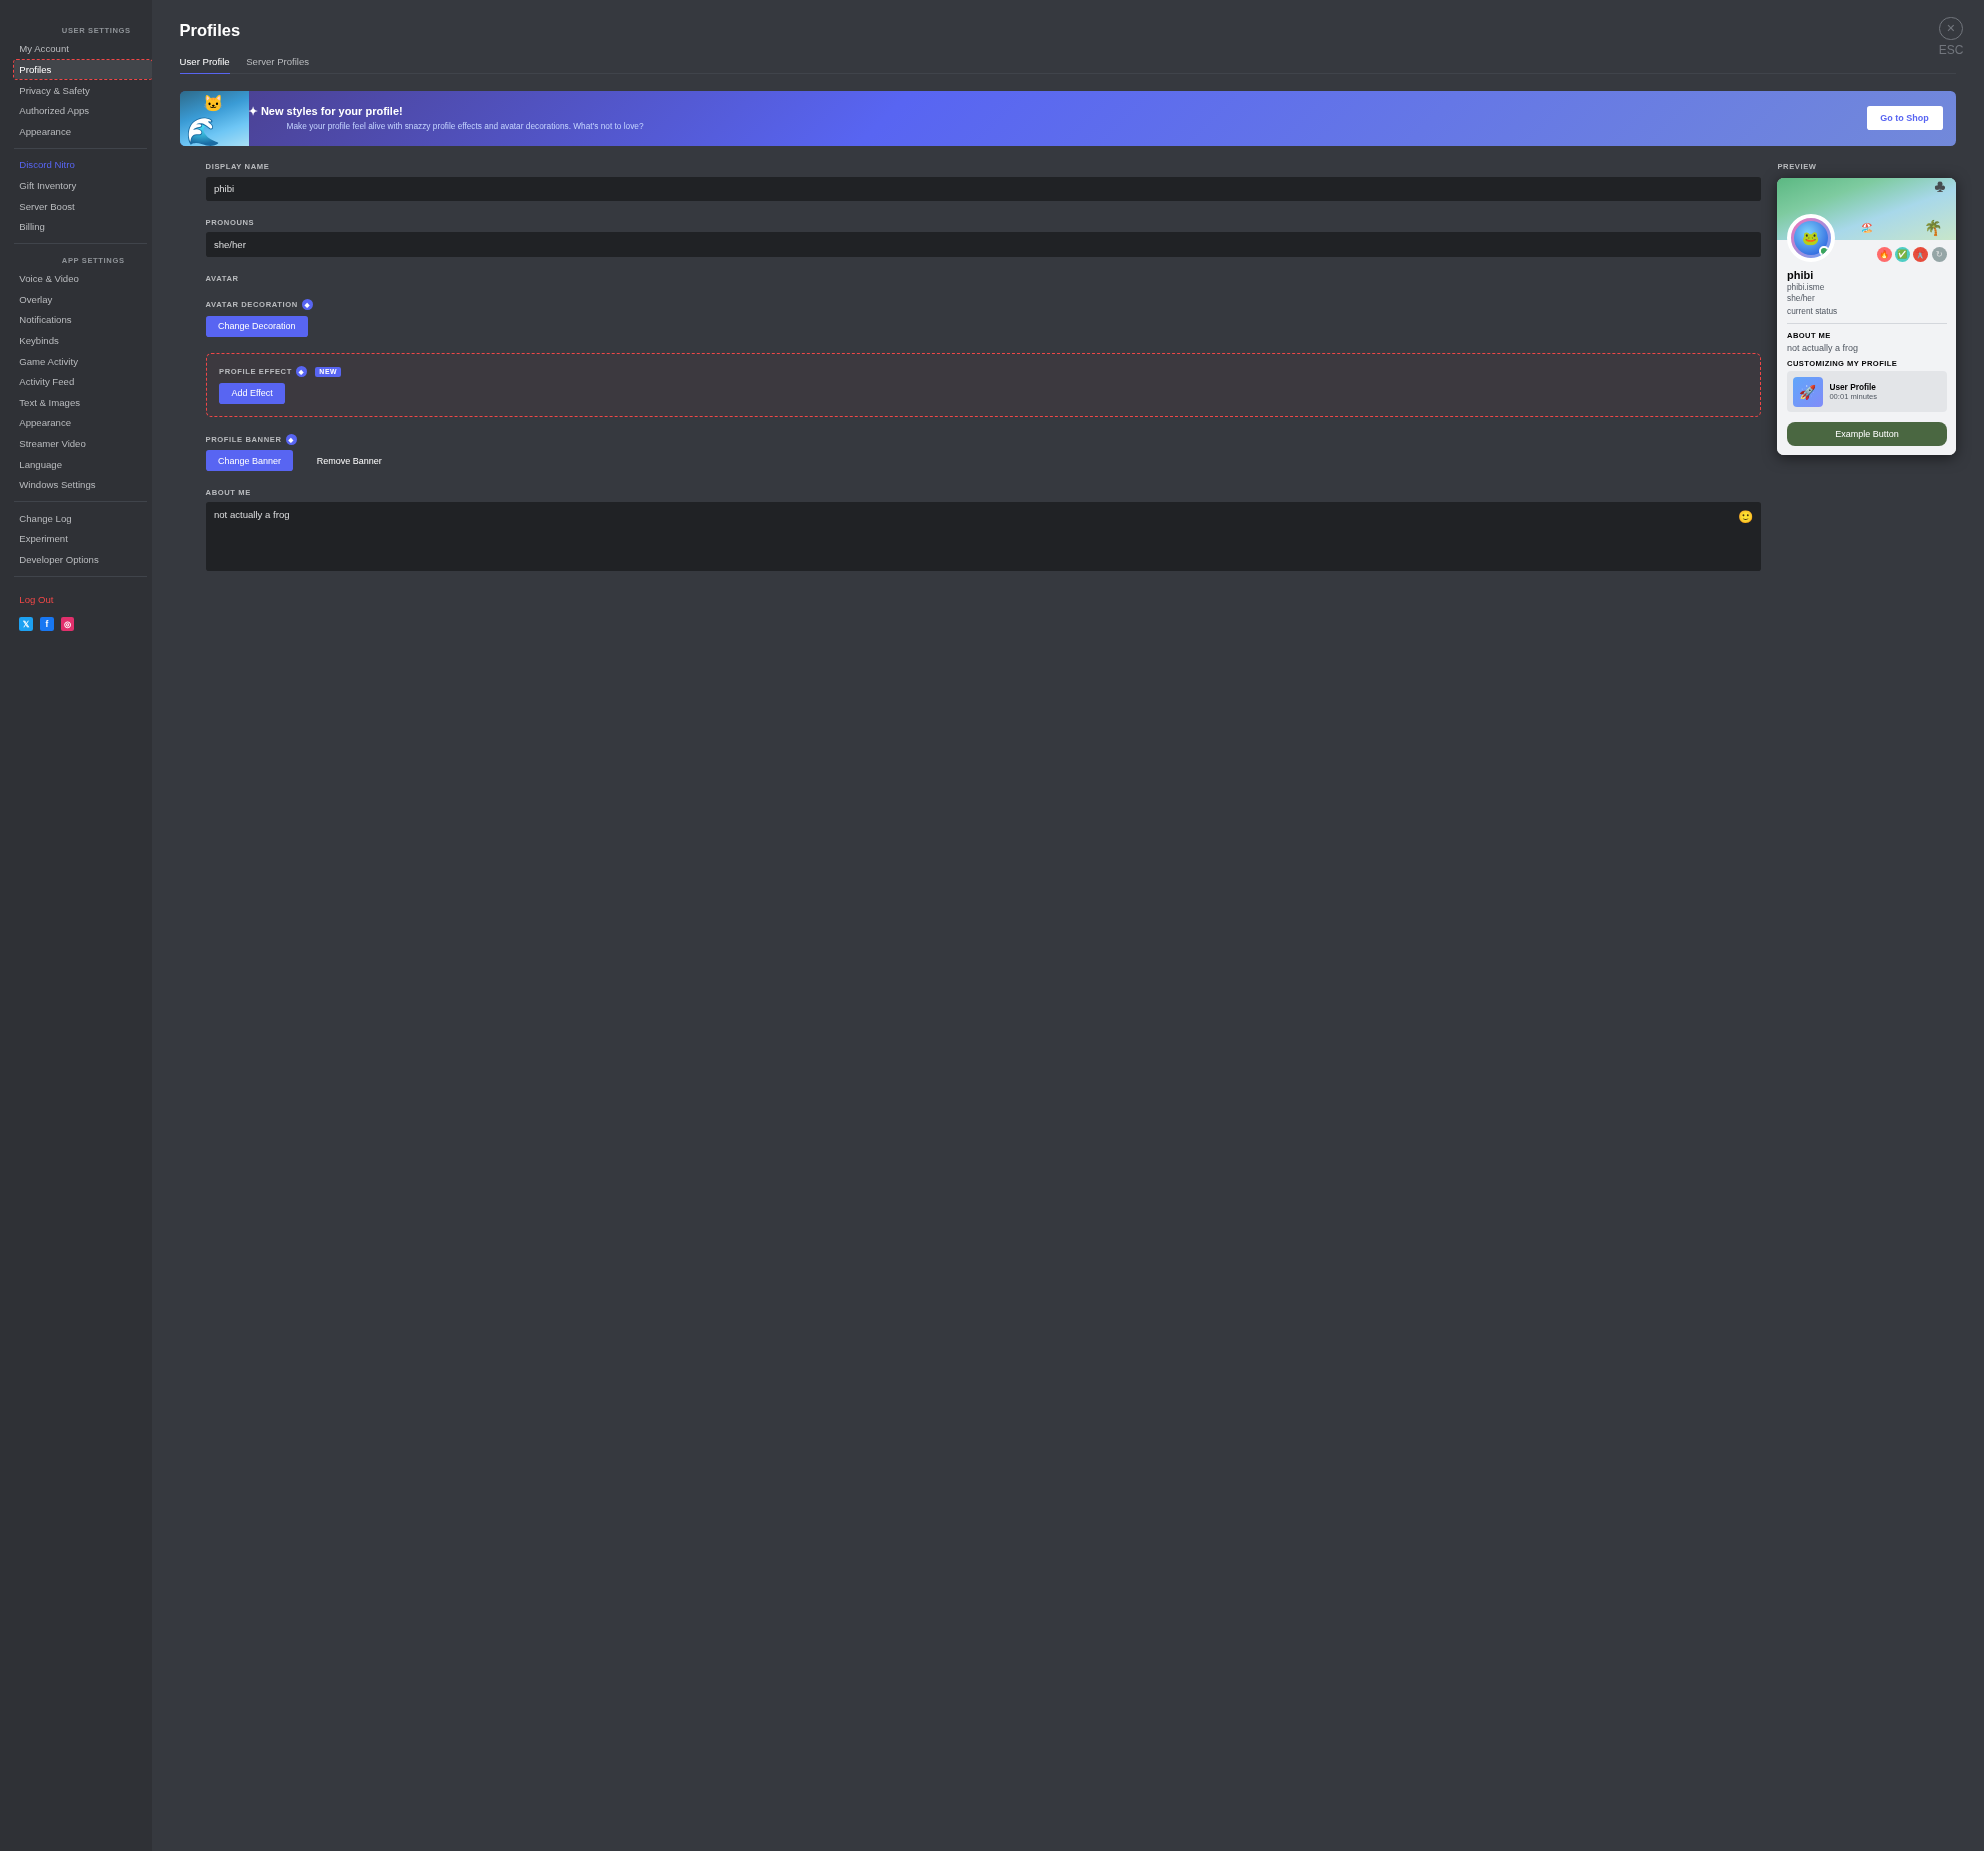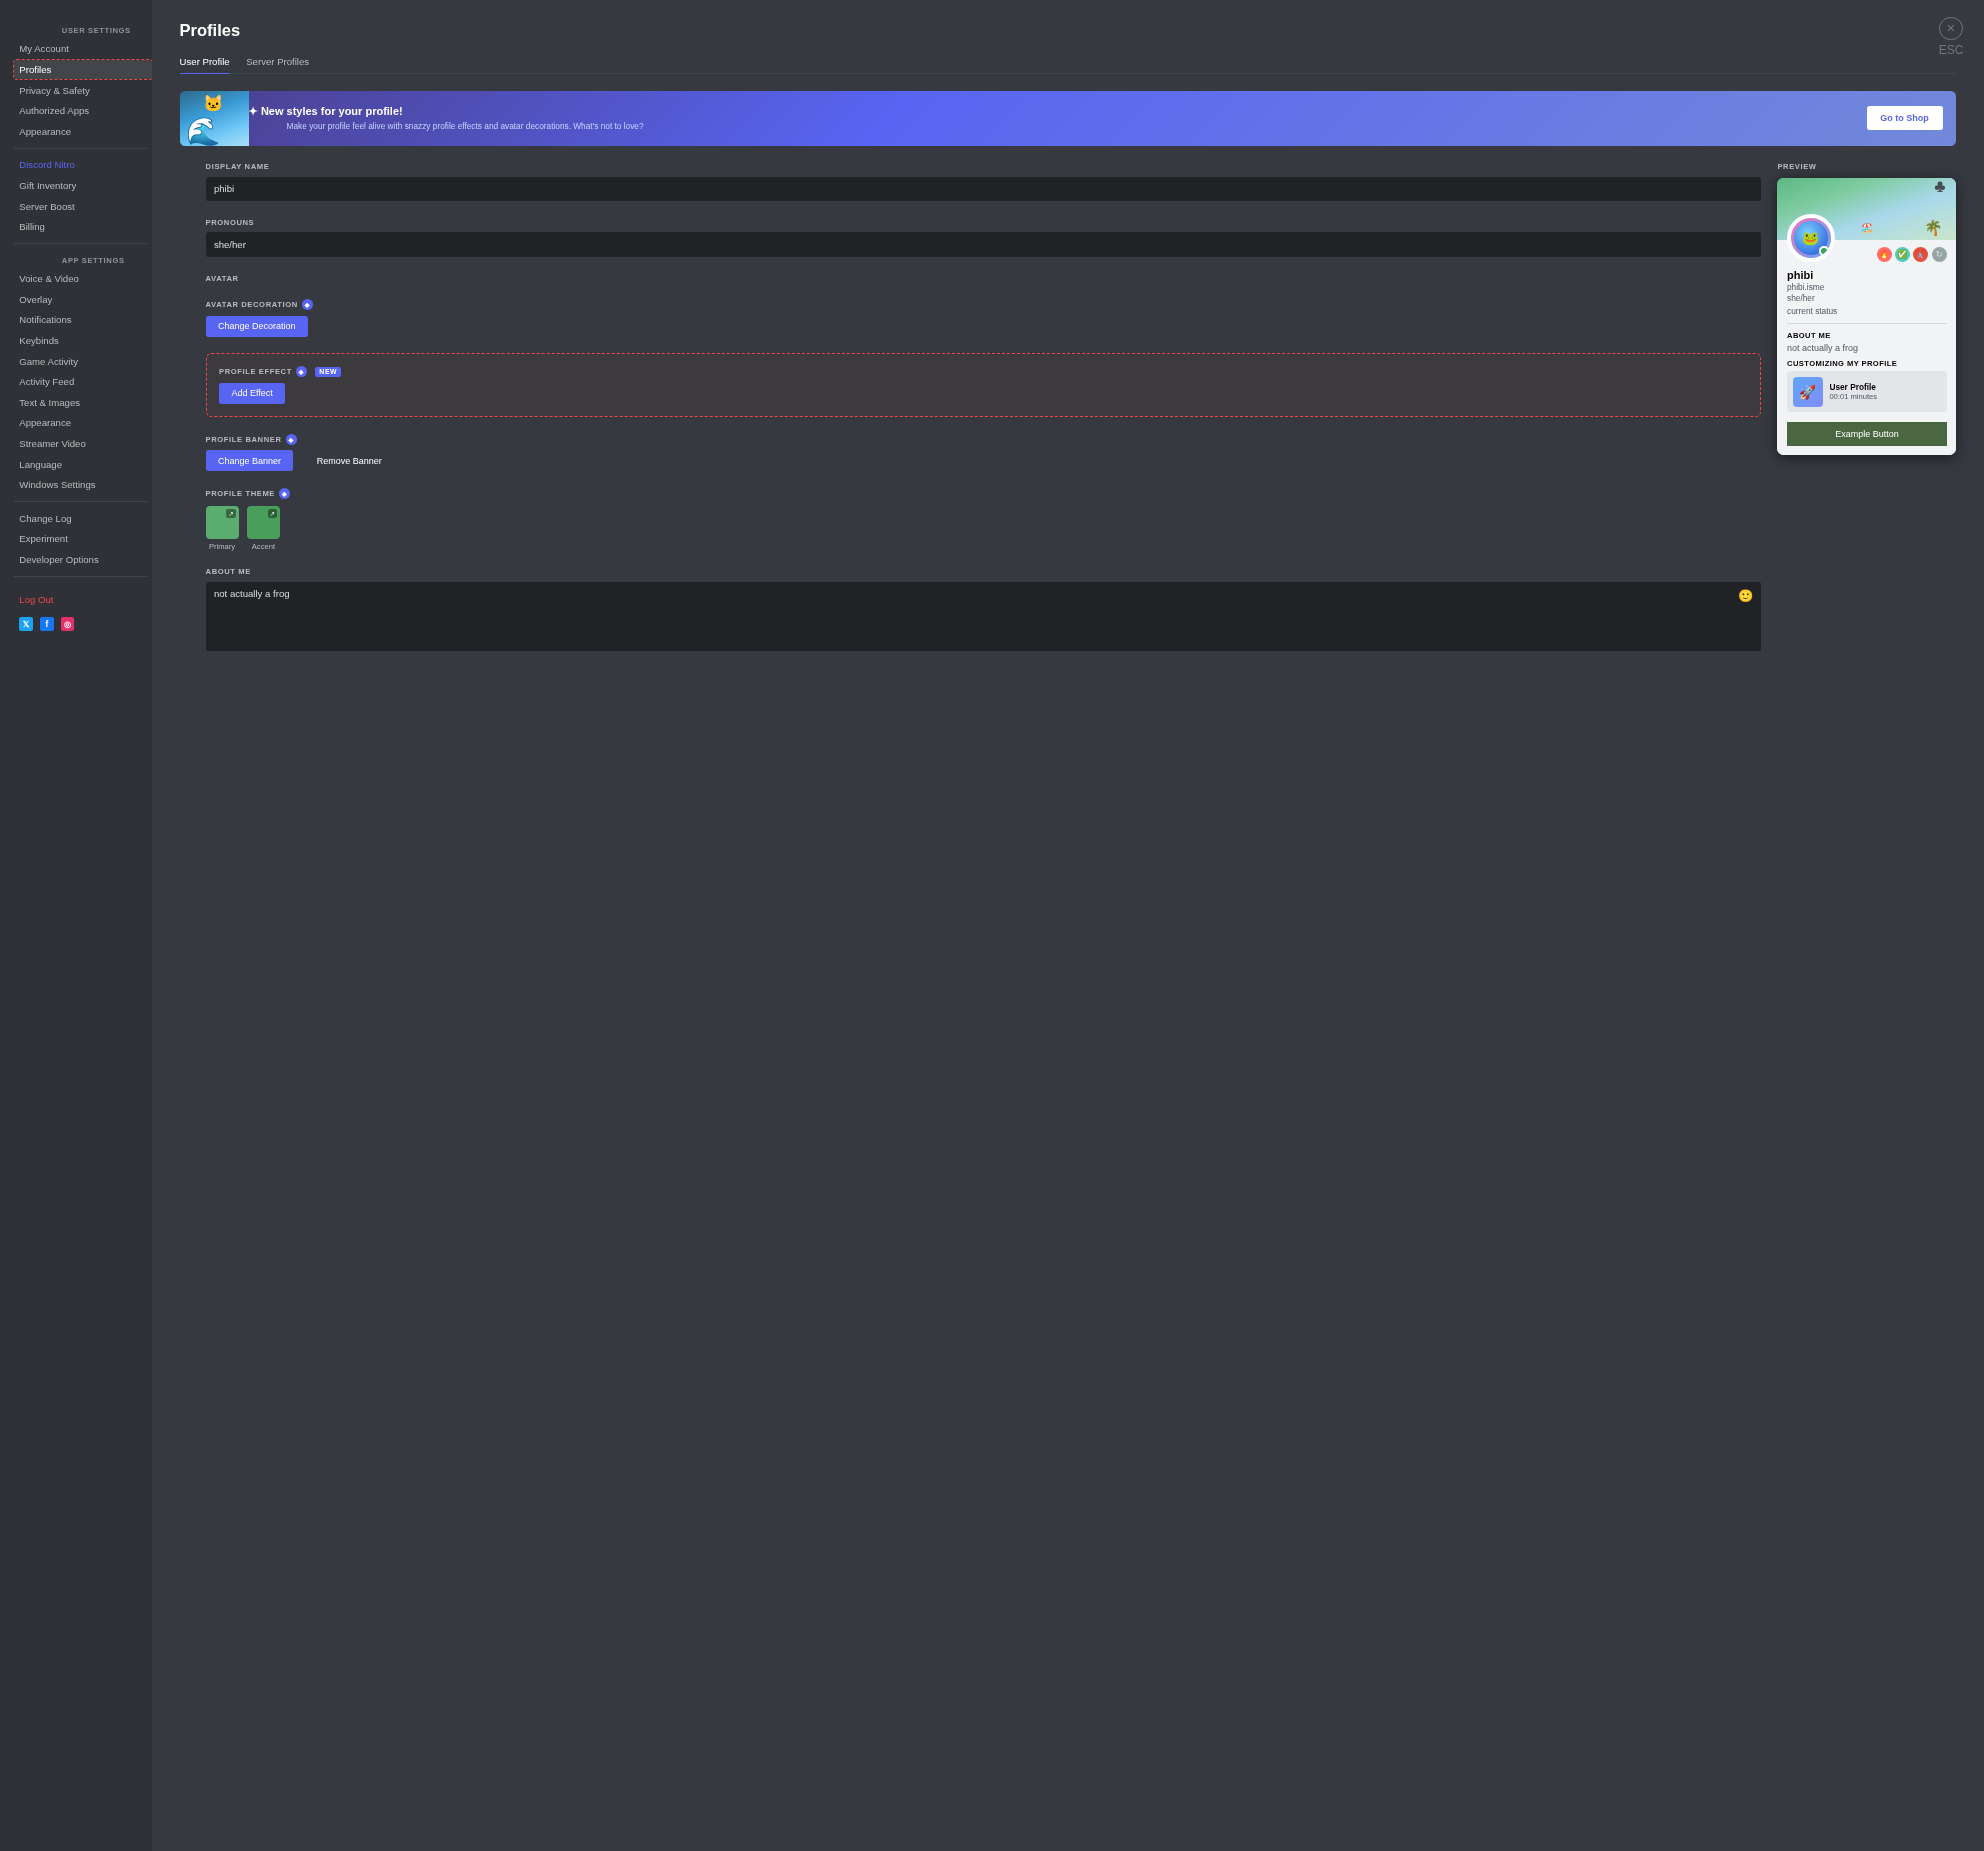--- a/index.html
+++ b/index.html
@@ -461,21 +461,21 @@
     }
     .activity-time {
       font-size: 7.6px;
       color: #4f5660;
     }
     .example-btn {
       width: 100%;
       background: #4a6741;
       color: #fff;
       border: none;
-      border-radius: 0;
+      border-radius: 8px;
       padding: 6.9px;
       font-size: 9px;
       font-weight: 500;
       cursor: pointer;
       margin-top: 2.8px;
     }
 
     
     .esc-btn-wrap {
       position: absolute;
@@ -628,40 +628,20 @@
         <div class="field-label">
           <span>PROFILE BANNER</span>
           <span class="nitro-icon">◆</span>
         </div>
         <div style="display:flex;gap:5.5px;align-items:center;">
           <button class="btn-primary">Change Banner</button>
           <button class="btn-secondary">Remove Banner</button>
         </div>
       </div>
 
-      <div class="field-group">
-        <div class="field-label">
-          <span>PROFILE THEME</span>
-          <span class="nitro-icon">◆</span>
-        </div>
-        <div class="theme-swatches">
-          <div class="theme-swatch-wrap">
-            <div class="theme-swatch" style="background:#5aad6e;">
-              <div class="expand-icon">↗</div>
-            </div>
-            <div class="theme-swatch-label">Primary</div>
-          </div>
-          <div class="theme-swatch-wrap">
-            <div class="theme-swatch" style="background:#4a9e5c;">
-              <div class="expand-icon">↗</div>
-            </div>
-            <div class="theme-swatch-label">Accent</div>
-          </div>
-        </div>
-      </div>
 
       <div class="field-group">
         <div class="field-label">ABOUT ME</div>
         <div class="about-me-wrapper">
           <textarea class="about-me-area" style="">not actually a frog</textarea>
           <button class="emoji-btn">🙂</button>
         </div>
       </div>
 
     </div>

